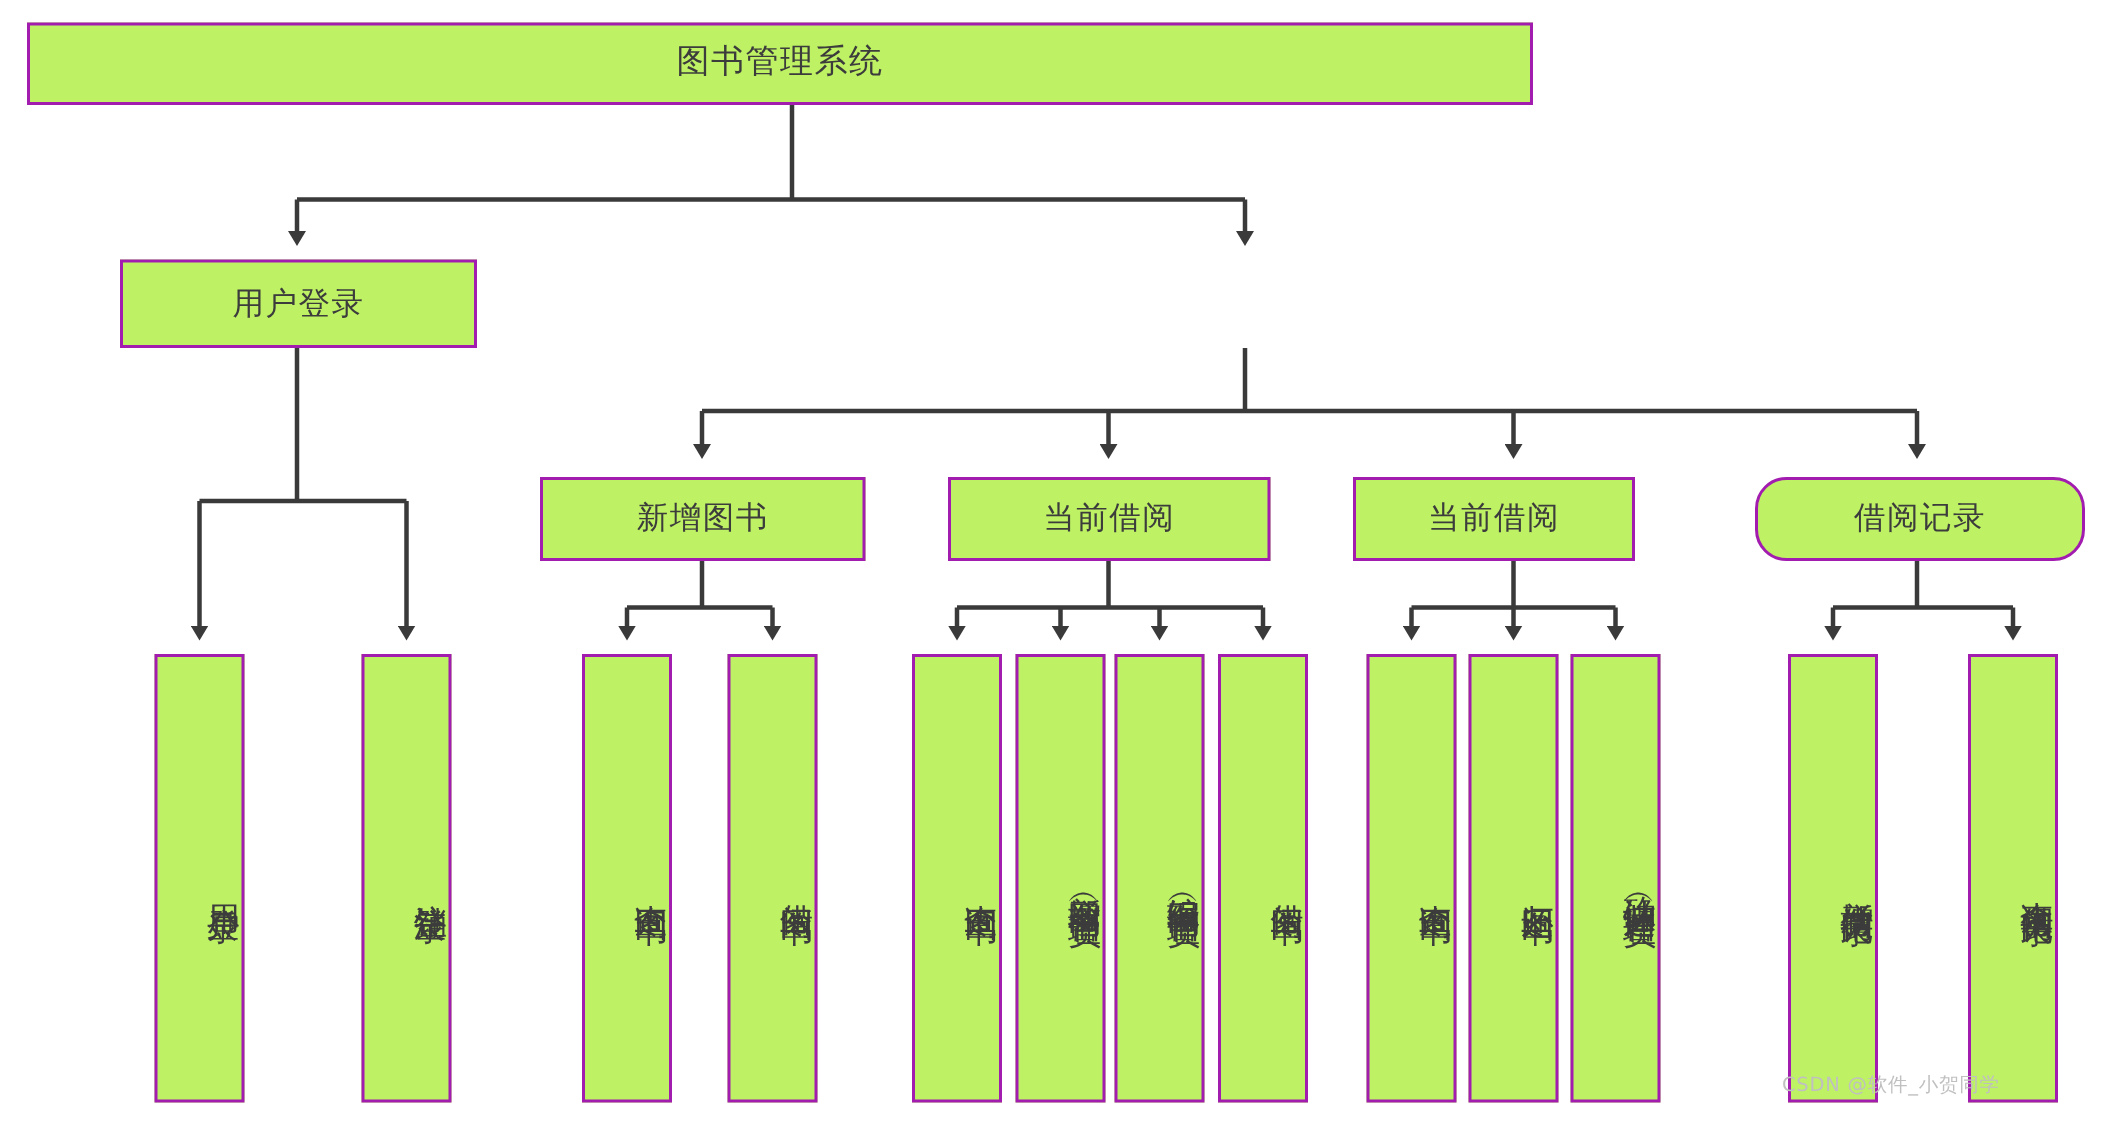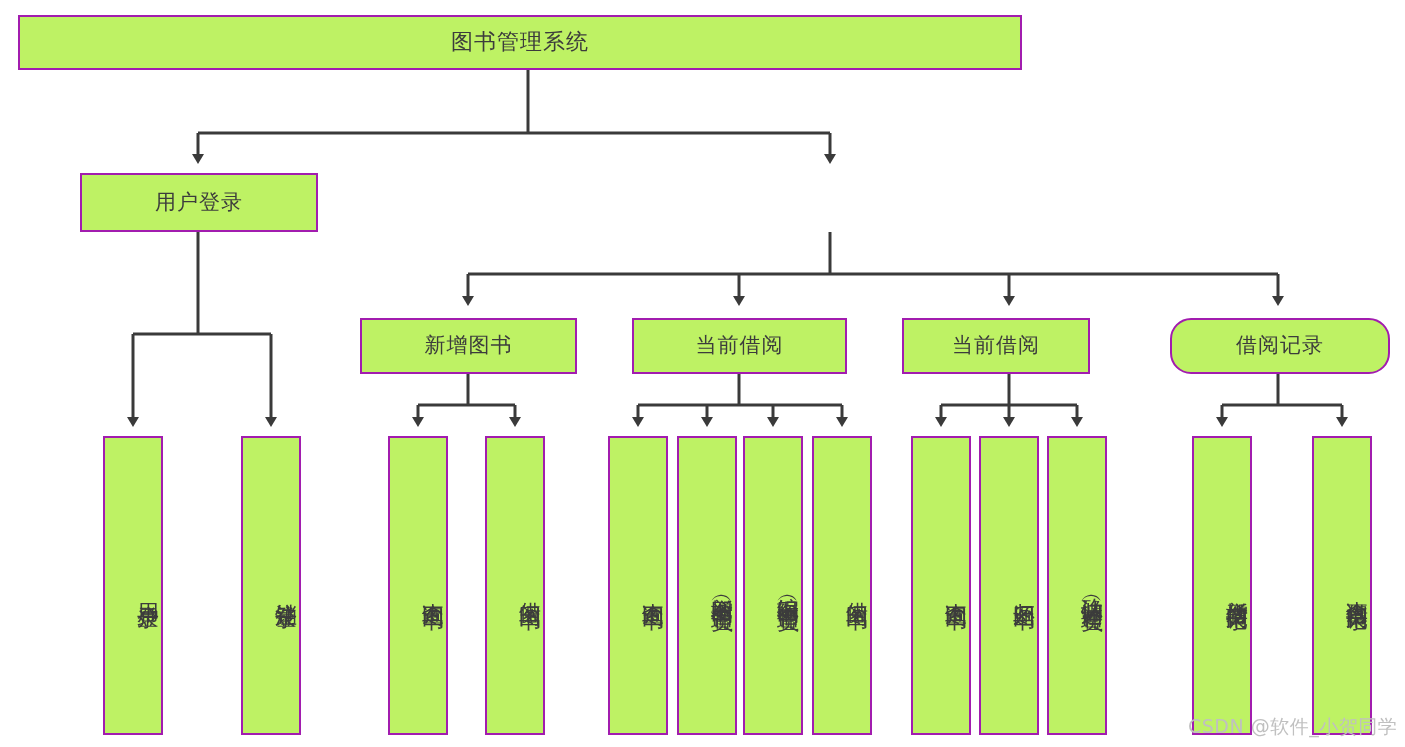--- a/index.html
+++ b/index.html
@@ -57,21 +57,21 @@
     text-orientation: upright;
     white-space: nowrap;
   }
   .node.vertical.tall > .vtext {
     
   }
   .watermark {
     position: absolute;
     left: 1188px;
     top: 714px;
-    font-size: 19px;
+    font-size: 13px;
     color: #c0c0c0;
     white-space: nowrap;
     letter-spacing: 0.5px;
     font-family: "DejaVu Sans", "Liberation Sans", sans-serif;
   }
 </style>
 </head>
 <body>
 
 <div id="diagram-root">

